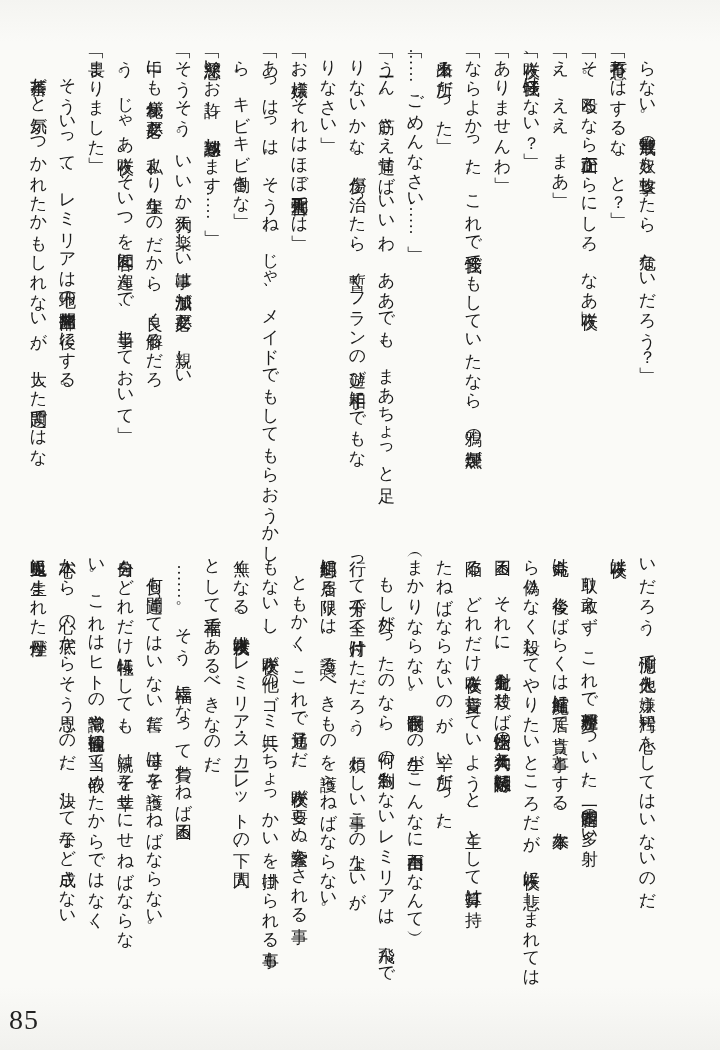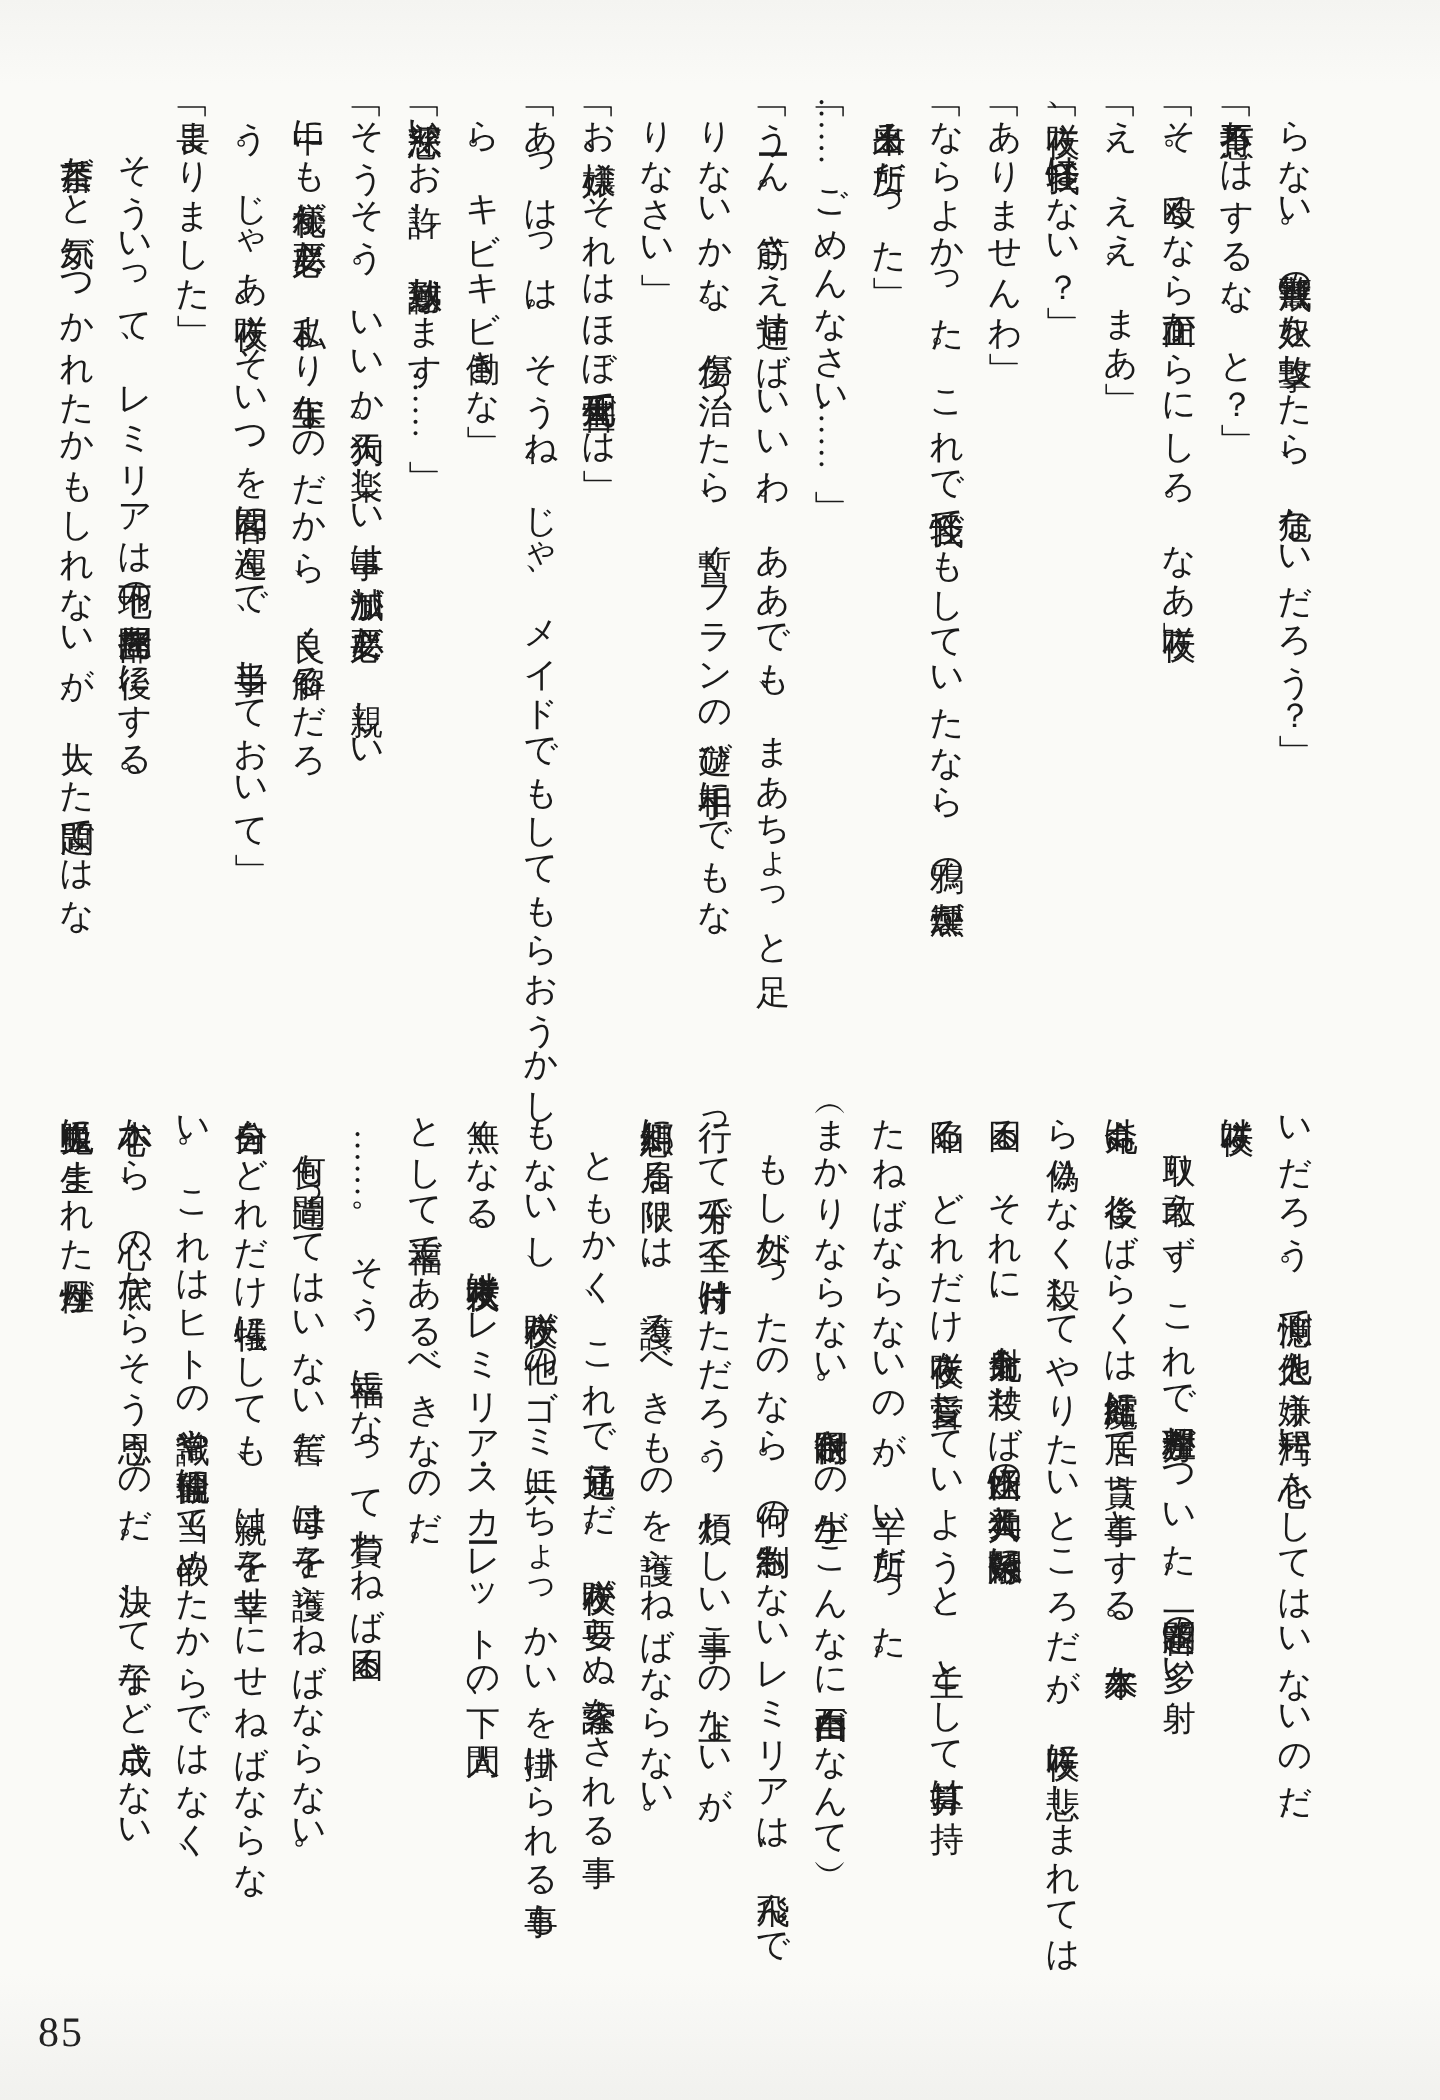--- a/index.html
+++ b/index.html
@@ -30,23 +30,23 @@
     font-kerning: none;
   }
   .text-block.top { top: 48px; }
   .text-block.bottom { top: 547px; }
   .tline {
     white-space: pre;
     height: 100%;
   }
   .page-number {
     position: absolute;
-    left: 19px;
+    left: 9px;
     top: 1004px;
-    font-size: 21px;
+    font-size: 28px;
     letter-spacing: 1px;
     color: #222;
   }
 </style>
 </head>
 <body>
 
 <div class="page">
   <section class="text-block top">
       <div class="tline">らない。無警戒の奴を攻撃したら、危ないだろう？」</div>

